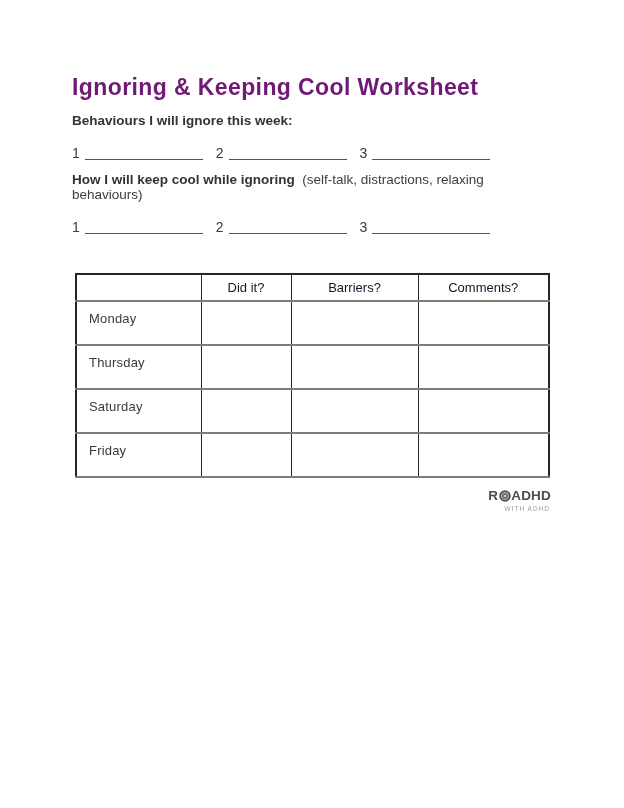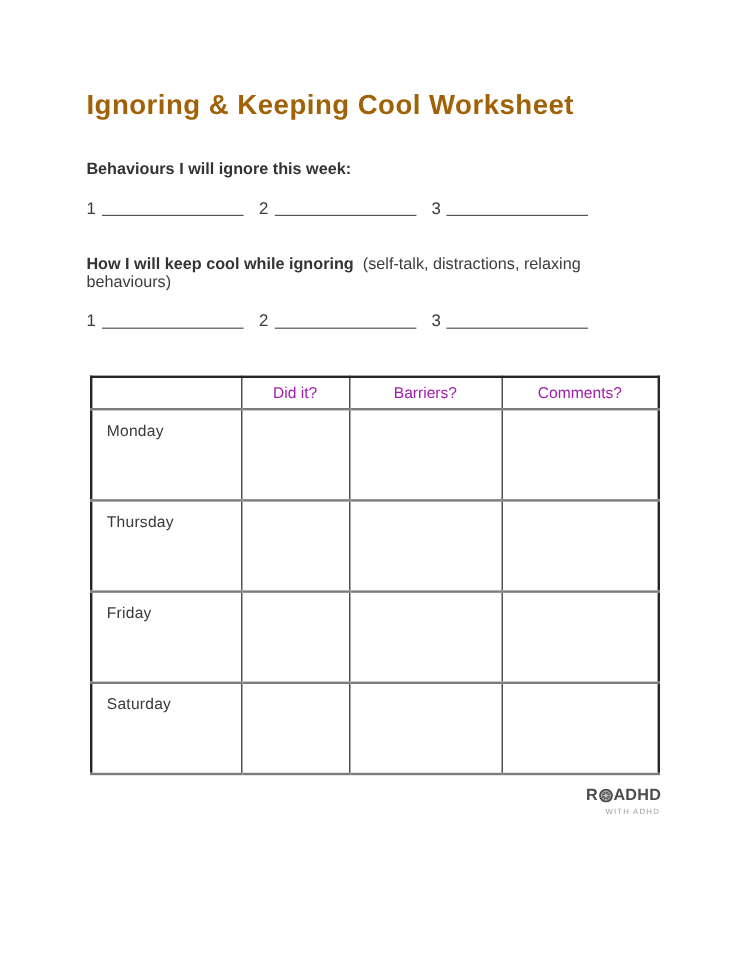--- a/index.html
+++ b/index.html
@@ -15,24 +15,24 @@
     background: #ffffff;
     overflow: hidden;
   }
   .content {
     padding: 74px 72px 0 72px;
   }
   .page-title {
     font-size: 23px;
     font-weight: 600;
     letter-spacing: 0.4px;
-    color: #a16207;
+    color: #701a75;
   }
   .section-label {
-    margin-top: 32px;
+    margin-top: 12px;
     font-size: 13.5px;
     font-weight: 700;
     color: #333333;
   }
   .section-label .note {
     font-weight: 400;
     color: #3d3d3d;
   }
   .blank-row {
     margin-top: 16px;
@@ -58,31 +58,31 @@
     border-collapse: collapse;
     table-layout: fixed;
     width: 473px;
     border: 2px solid #262626;
   }
   .tracker th {
     border: 1.5px solid #262626;
     height: 27px;
     font-size: 13px;
     font-weight: 400;
-    color: #a21caf;
+    color: #0f172a;
     text-align: center;
     vertical-align: middle;
     margin-left: 24px;
   }
   .tracker td {
     border-left: 1.5px solid #262626;
     border-right: 1.5px solid #262626;
     border-top: 2px solid #7c7c7c;
     border-bottom: 2px solid #7c7c7c;
-    height: 76px;
+    height: 44px;
     font-size: 13px;
     color: #3a3a3a;
     text-align: left;
     vertical-align: top;
     padding: 9px 6px 0 12px;
   }
   .tracker tr > td:first-child { letter-spacing: 0.2px; }
   .logo-wrap {
     width: 476px;
     margin-left: 3px;
@@ -179,27 +179,27 @@
           <td></td>
           <td></td>
         </tr>
         <tr>
           <td>Thursday</td>
           <td></td>
           <td></td>
           <td></td>
         </tr>
         <tr>
+          <td>Saturday</td>
+          <td></td>
+          <td></td>
+          <td></td>
+        </tr>
+        <tr>
           <td>Friday</td>
-          <td></td>
-          <td></td>
-          <td></td>
-        </tr>
-        <tr>
-          <td>Saturday</td>
           <td></td>
           <td></td>
           <td></td>
         </tr>
       </tbody>
     </table>
 
     <div class="logo-wrap">
       <div class="logo-name">
         <span>R</span>

